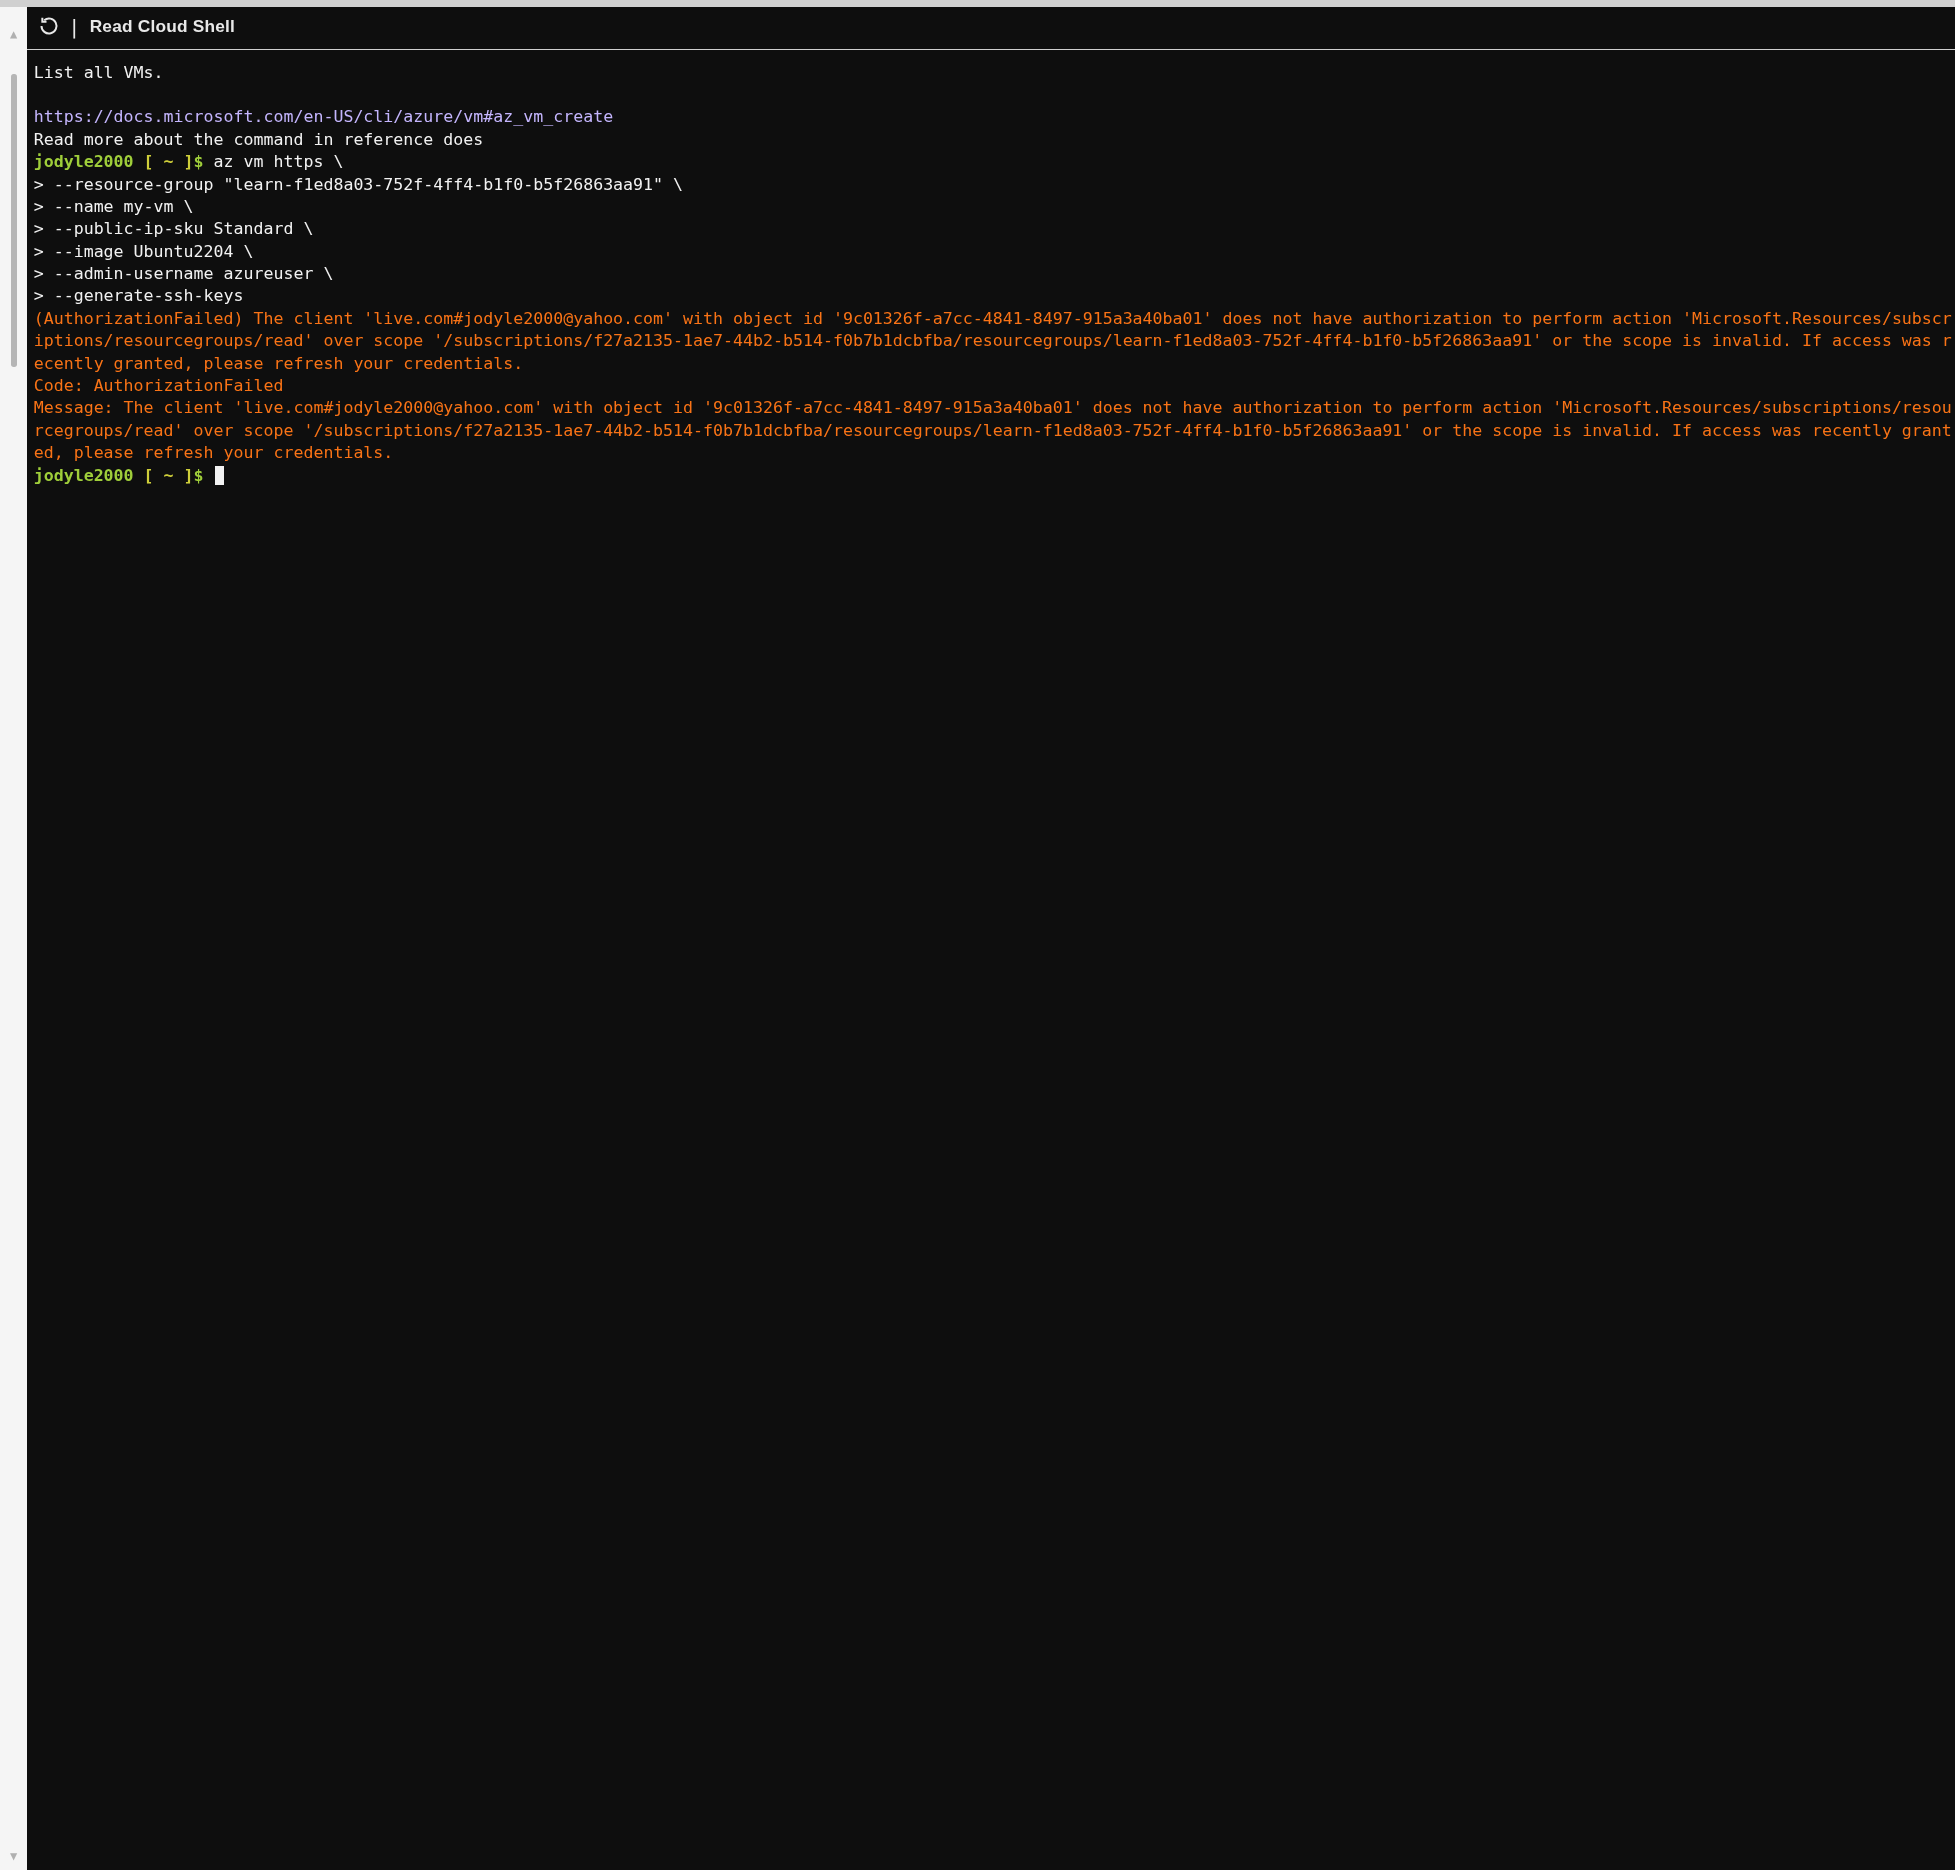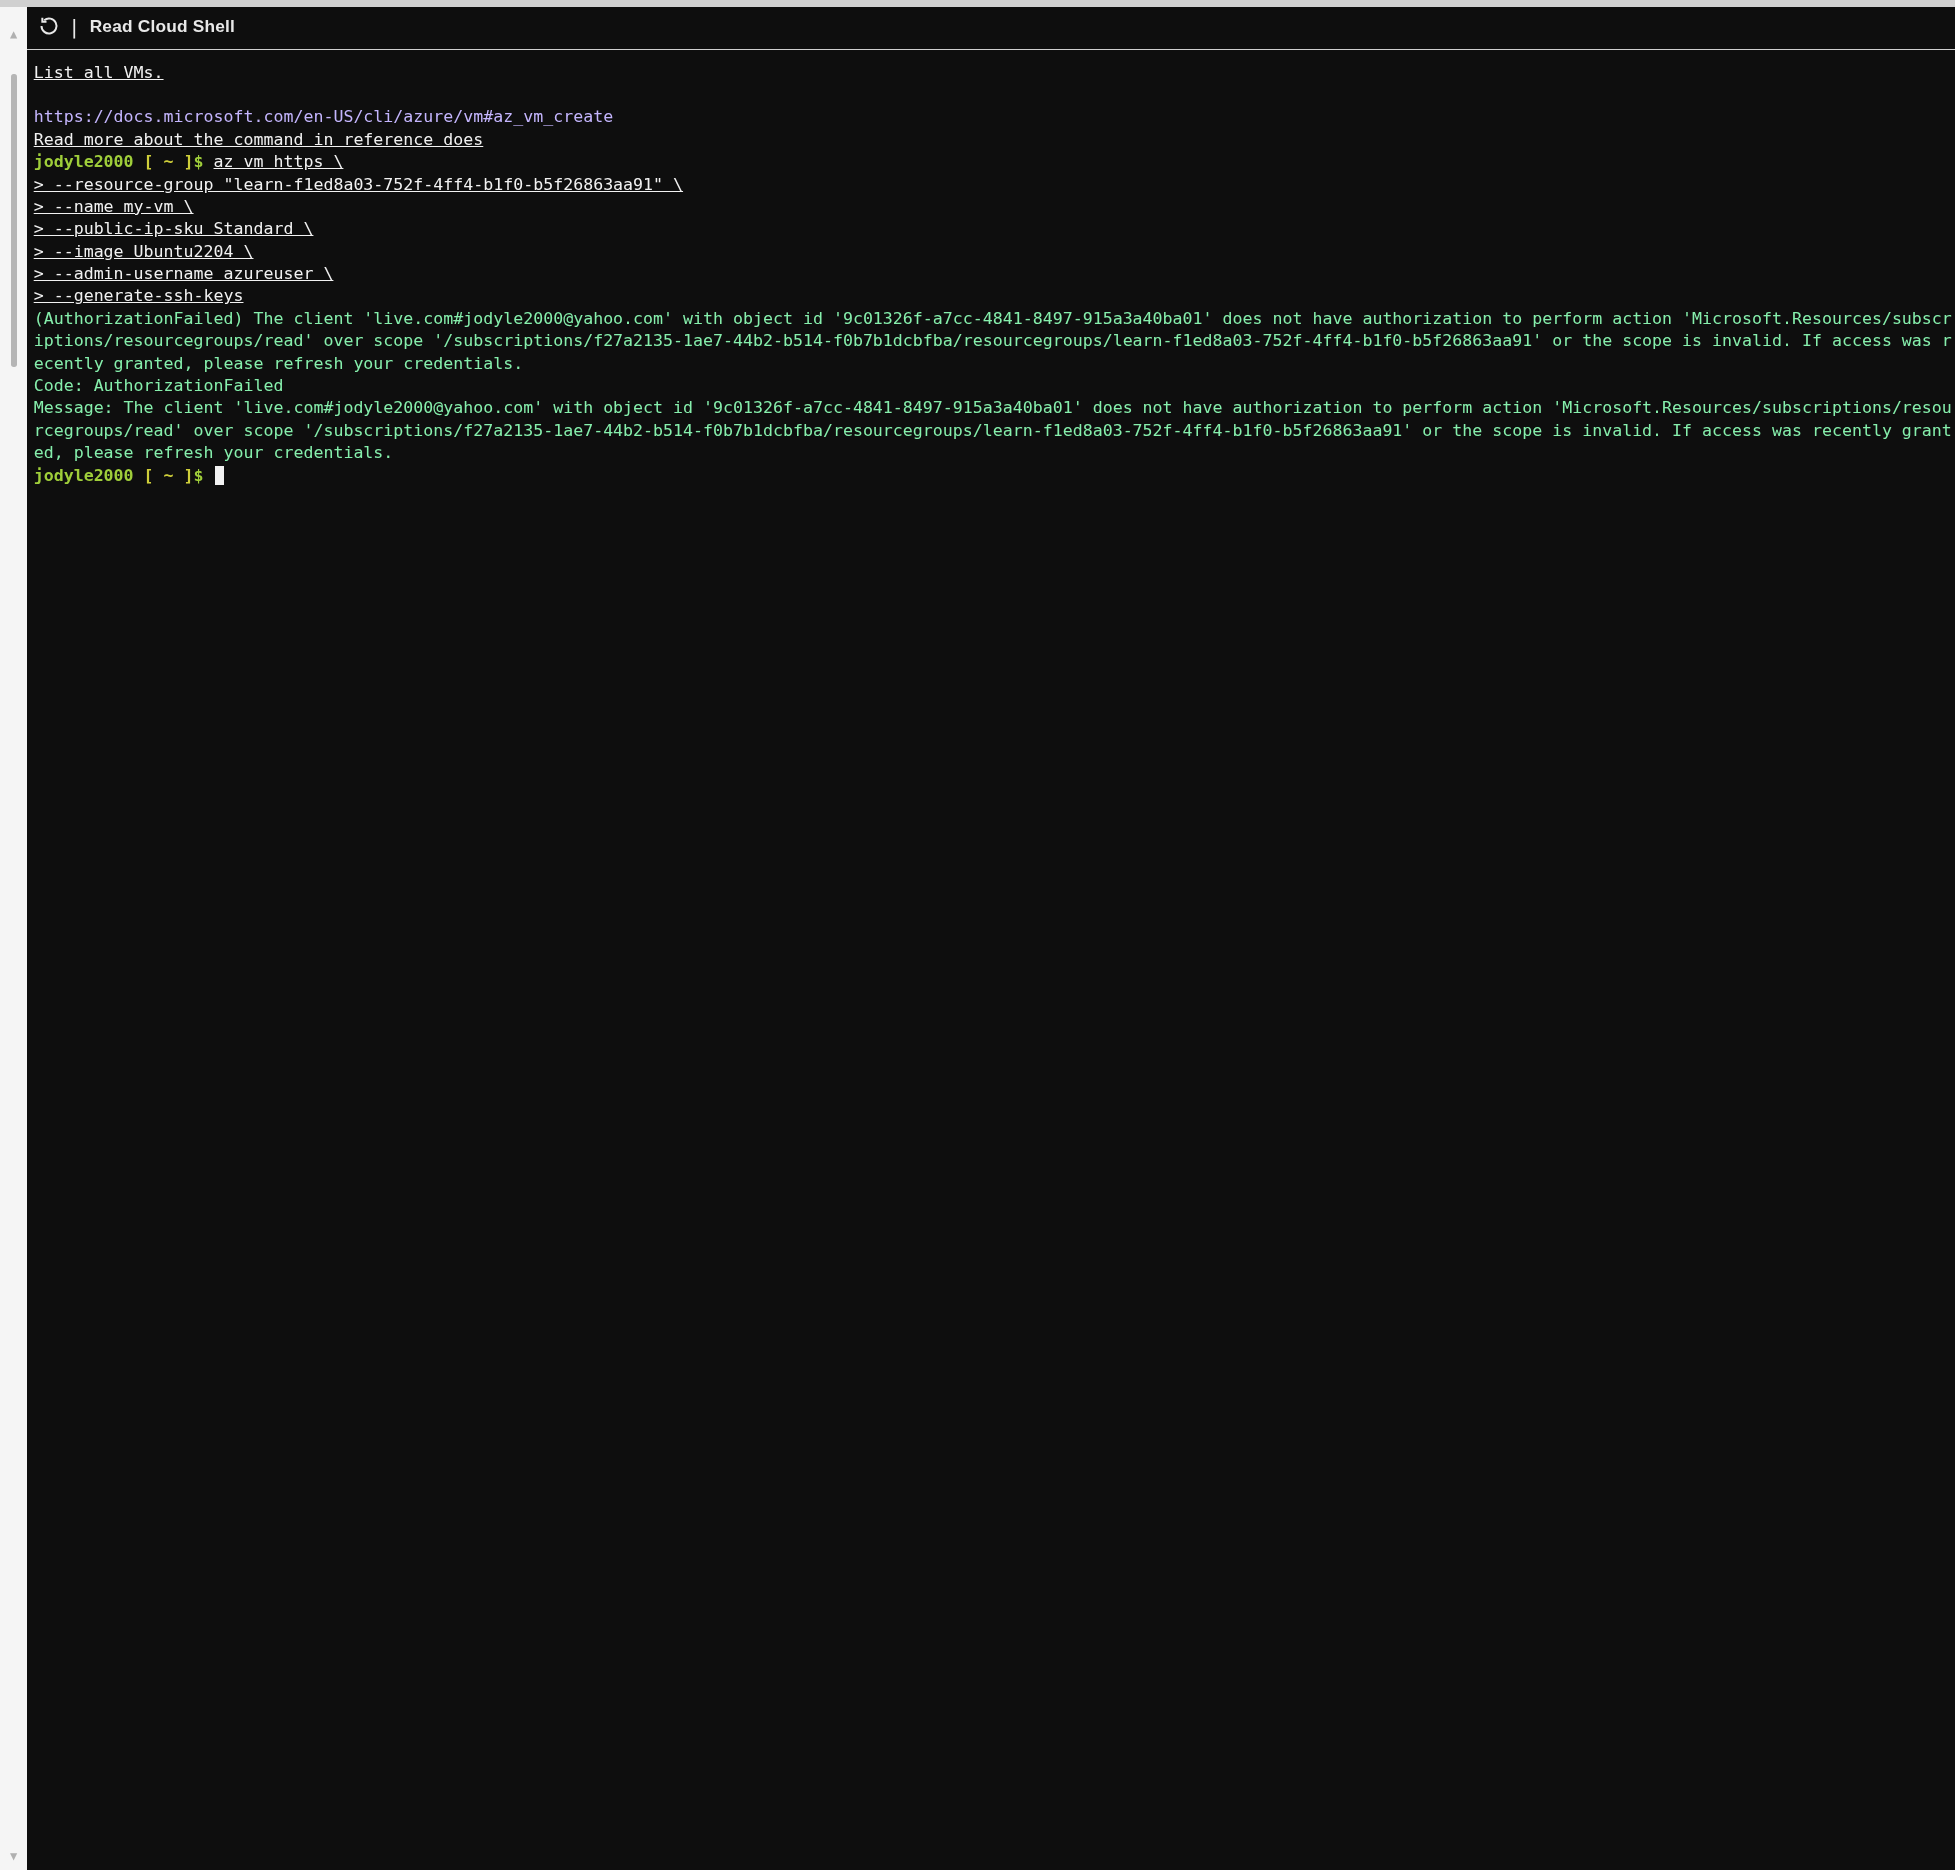--- a/index.html
+++ b/index.html
@@ -74,25 +74,25 @@
     letter-spacing: 0.2px;
   }
   .terminal {
     padding: 12px 0 12px 6.7px;
     font-size: 16.6px;
     line-height: 1.35;
     white-space: pre-wrap;
     word-break: break-all;
     overflow: hidden;
   }
-  .fg-white   { color: #f2f2f2; text-decoration: underline; }
+  .fg-white   { color: #f2f2f2; }
   .fg-cyan    { color: #c4b5fd; }
   .fg-green   { color: #9fce3a; font-weight: bold; margin-top: 17px; }
   .fg-yellow  { color: #cfcf3a; font-weight: bold; }
-  .fg-red     { color: #86efac; }
+  .fg-red     { color: #f97316; }
   .cursor {
     display: inline-block;
     width: 9.3px;
     height: 18.6px;
     background: #f2f2f2;
     vertical-align: text-bottom;
     margin-left: 1.3px;
   }
 </style>
 </head>

